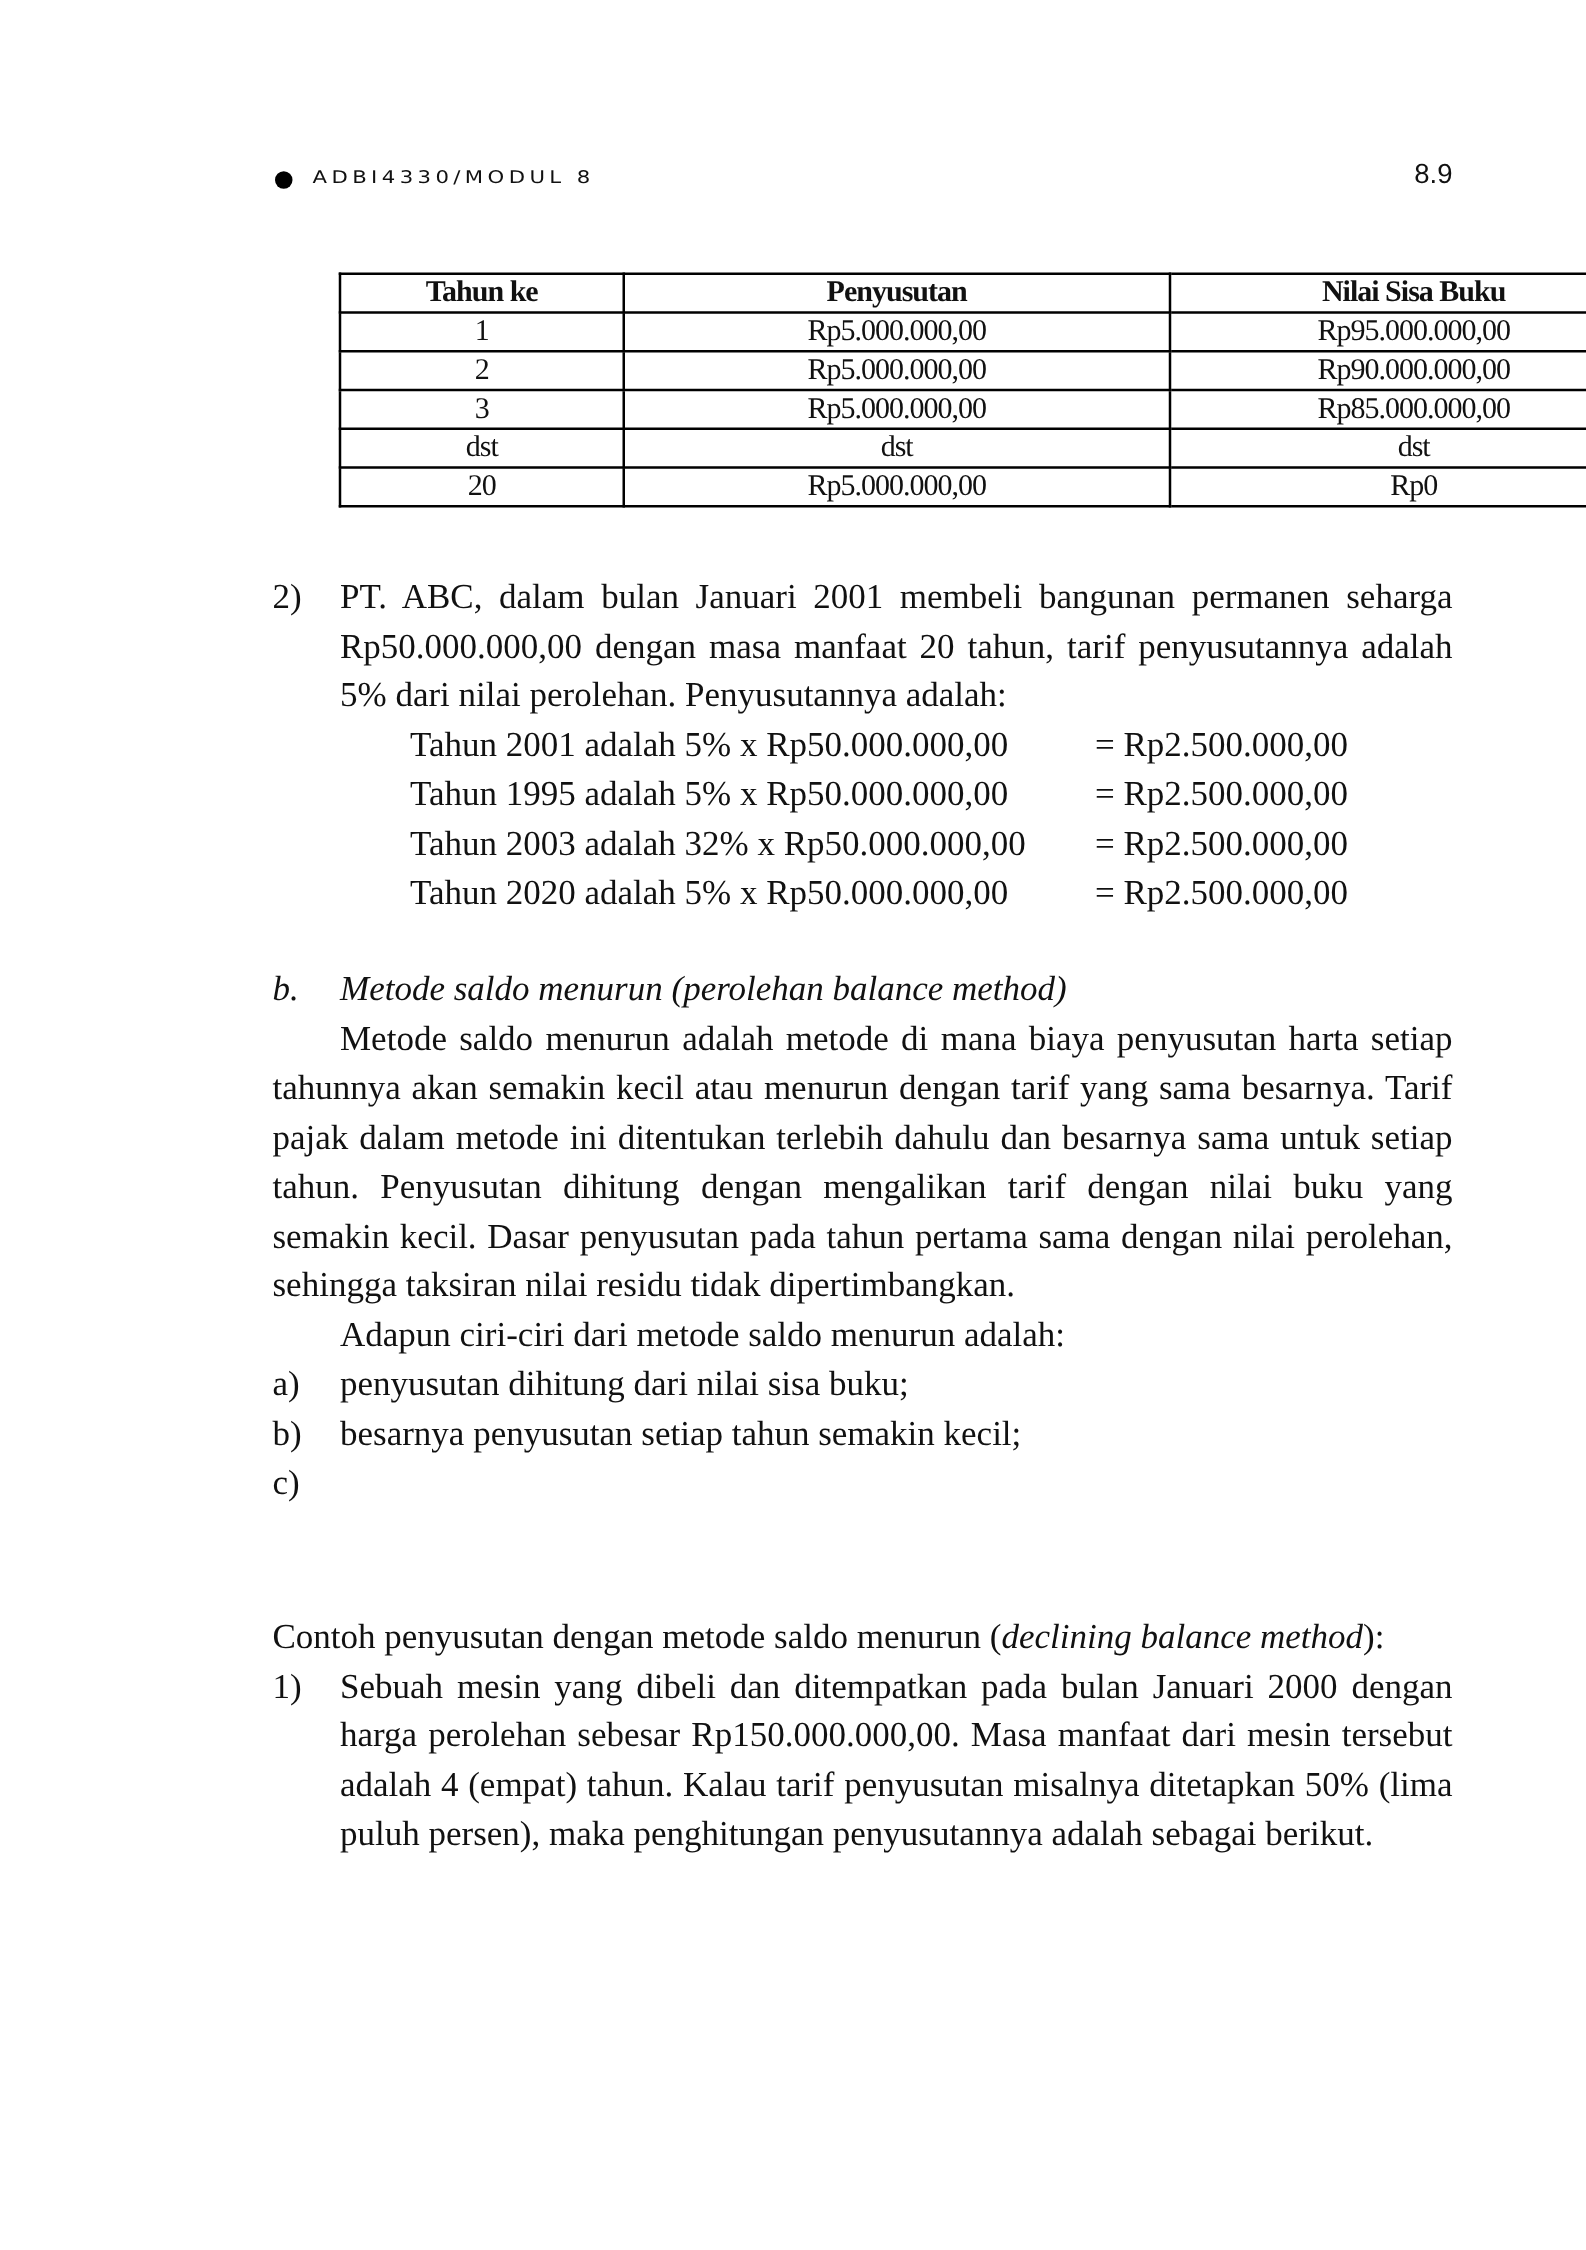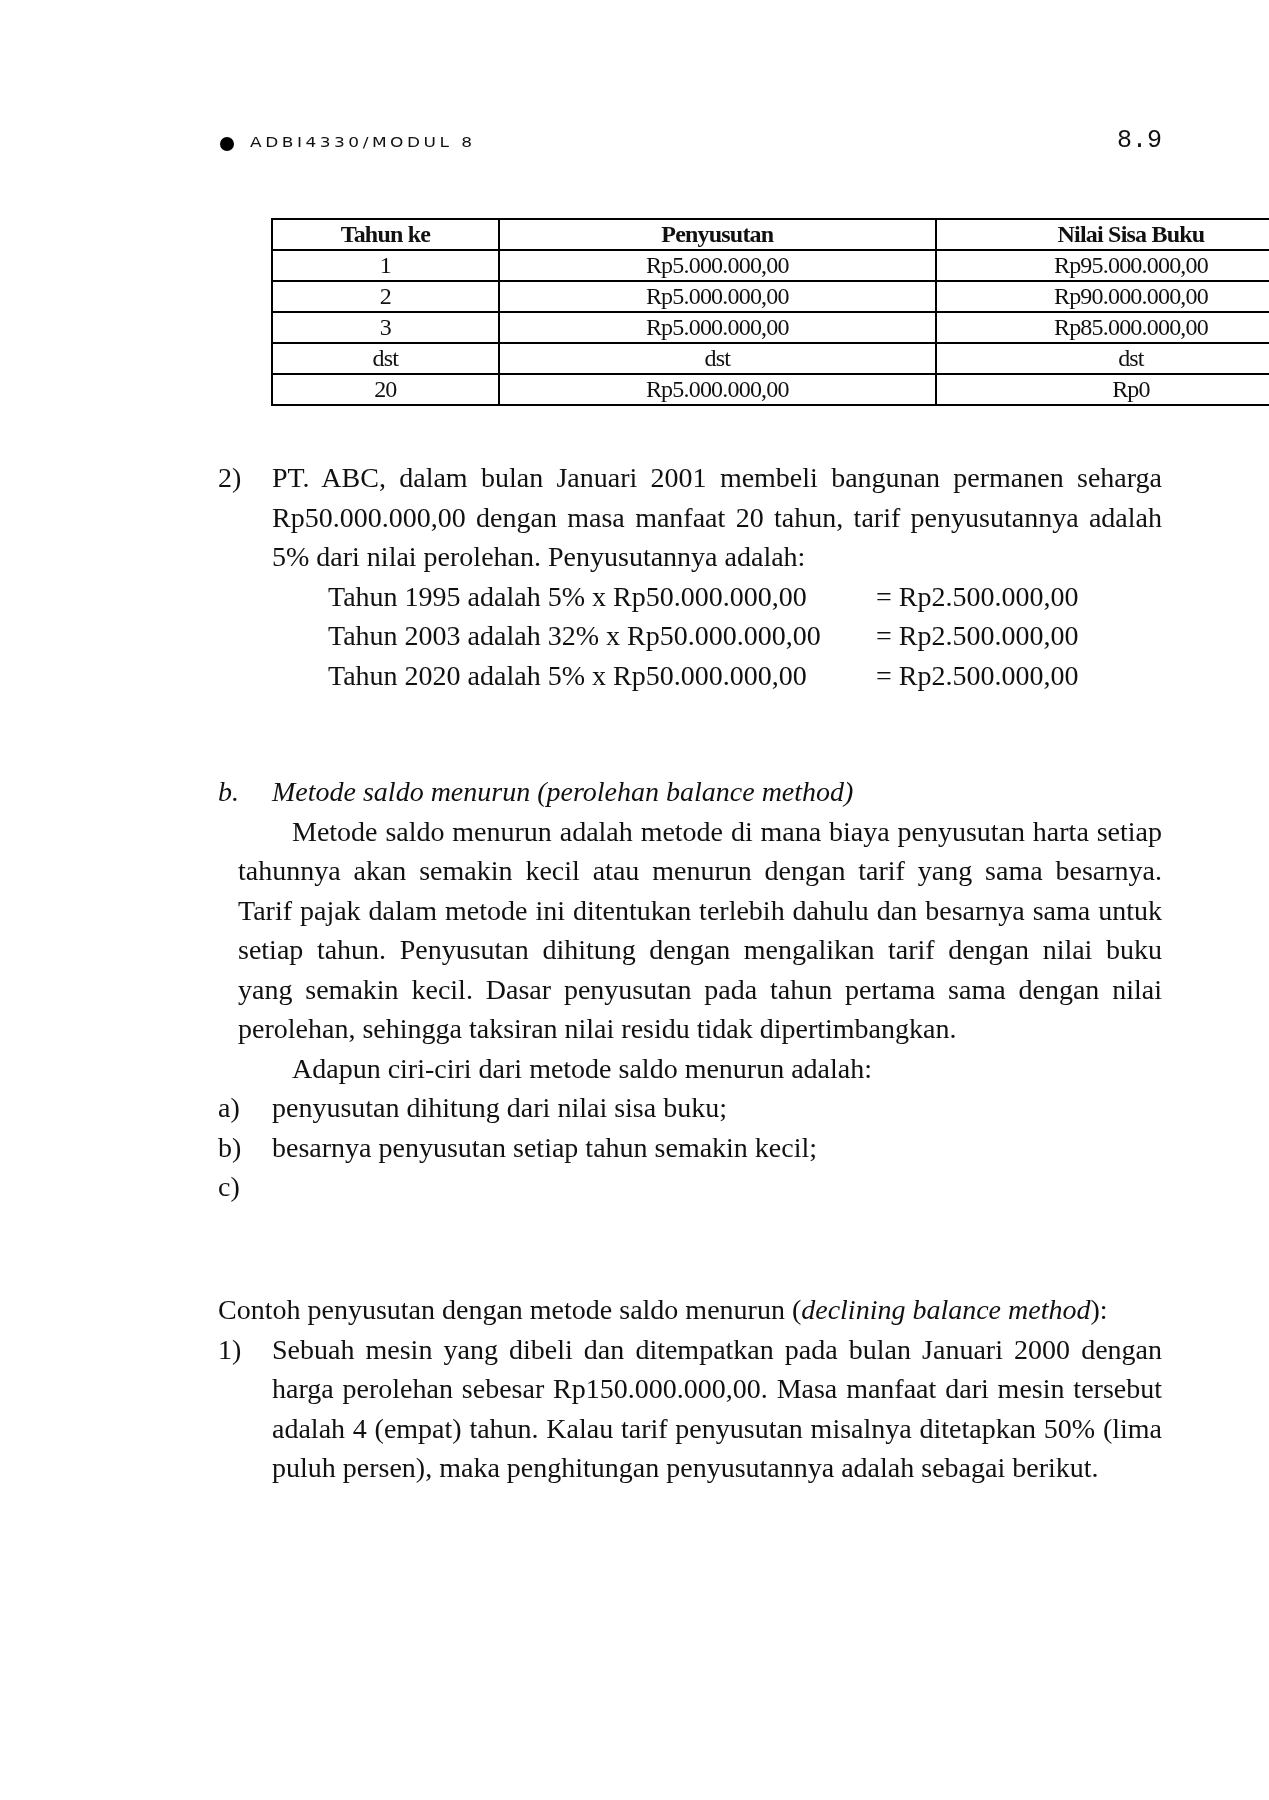--- a/index.html
+++ b/index.html
@@ -1,34 +1,34 @@
 <!DOCTYPE html>
 <html><head>
 <meta charset="utf-8">
 <style>
   html, body { margin: 0; padding: 0; background: #ffffff; }
   body { width: 1269px; height: 1800px; position: relative; overflow: hidden; color: #111; }
   .header { position: absolute; top: 124px; left: 220px; width: 942px; height: 40px; }
   .bullet { position: absolute; left: 0; top: 13px; width: 14px; height: 14px; border-radius: 50%; background: #000; }
   .running-title { position: absolute; left: 30px; top: 10px; font-family: "DejaVu Sans", sans-serif; font-size: 17px; letter-spacing: 3.5px; font-weight: 400; transform: scaleY(0.82); transform-origin: left top; }
-  .page-number { position: absolute; right: 0; top: 2px; font-family: Liberation Mono, monospace; font-size: 25px; }
+  .page-number { position: absolute; right: 0; top: 2px; font-family: Liberation Sans, sans-serif; font-size: 22px; }
   table.dep { position: absolute; top: 218px; left: 271px; width: 1056px; border-collapse: collapse; font-family: Liberation Serif, serif; font-size: 24px; }
   table.dep th, table.dep td { border: 2px solid #000; text-align: center; height: 29px; padding: 0; line-height: 29px; }
   table.dep th { font-weight: 700; }
   table.dep td, table.dep th { transform-origin: center; }
   .narrow { letter-spacing: -0.8px; }
   .col1 { width: 191px; } .col2 { width: 370px; } .col3 { width: 330px; margin-left: 48px; }
   .body-text { position: absolute; left: 218px; width: 944px; font-family: "Liberation Serif", serif; font-size: 28px; line-height: 39.5px; }
   .p { text-align: justify; margin: 0; }
   .item { position: relative; padding-left: 54px; margin: 0; text-align: justify; }
   .item .num { position: absolute; left: 0; top: 0; }
   .calc-row { padding-left: 110px; white-space: pre; margin: 0; }
   .calc-row span { display: inline-block; }
   .calc-left { width: 548px; }
-  .indent { text-indent: 54px; margin-left: 20px; }
+  .indent { text-indent: 54px; }
   .ital { font-style: italic; }
   .section-b { position: relative; padding-left: 54px; margin: 0; font-style: italic; }
   .section-b .num { position: absolute; left: 0; top: 0; }
 </style>
 </head>
 <body>
 
 <div class="header">
   <span class="bullet"></span>
   <span class="running-title">ADBI4330/MODUL 8</span>
@@ -70,20 +70,21 @@
       <td class="narrow">Rp0</td>
     </tr>
   </tbody>
 </table>
 
 <div class="body-text" style="top: 458px;">
   <p class="item">
     <span class="num">2)</span>
     <span>PT. ABC, dalam bulan Januari 2001 membeli bangunan permanen seharga Rp50.000.000,00 dengan masa manfaat 20 tahun, tarif penyusutannya adalah 5% dari nilai perolehan. Penyusutannya adalah:</span>
   </p>
+  <p class="calc-row"><span class="calc-left">Tahun 2001 adalah 5% x Rp50.000.000,00</span><span>=</span> <span>Rp2.500.000,00</span></p>
   <p class="calc-row"><span class="calc-left">Tahun 1995 adalah 5% x Rp50.000.000,00</span><span>=</span> <span>Rp2.500.000,00</span></p>
   <p class="calc-row"><span class="calc-left">Tahun 2003 adalah 32% x Rp50.000.000,00</span><span>=</span> <span>Rp2.500.000,00</span></p>
   <p class="calc-row"><span class="calc-left">Tahun 2020 adalah 5% x Rp50.000.000,00</span><span>=</span> <span>Rp2.500.000,00</span></p>
 </div>
 
 <div class="body-text" style="top: 772px;">
   <p class="section-b">
     <span class="num">b.</span>
     <span>Metode saldo menurun (perolehan balance method)</span>
   </p>

